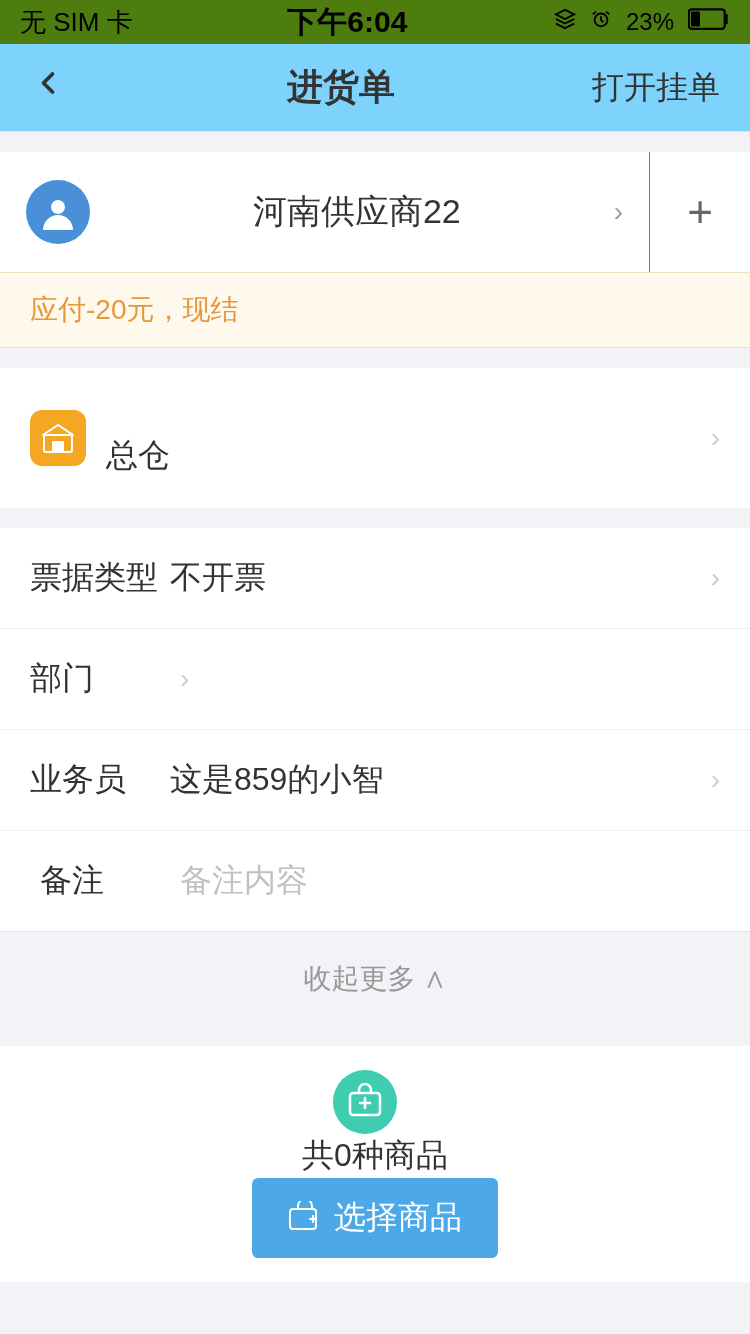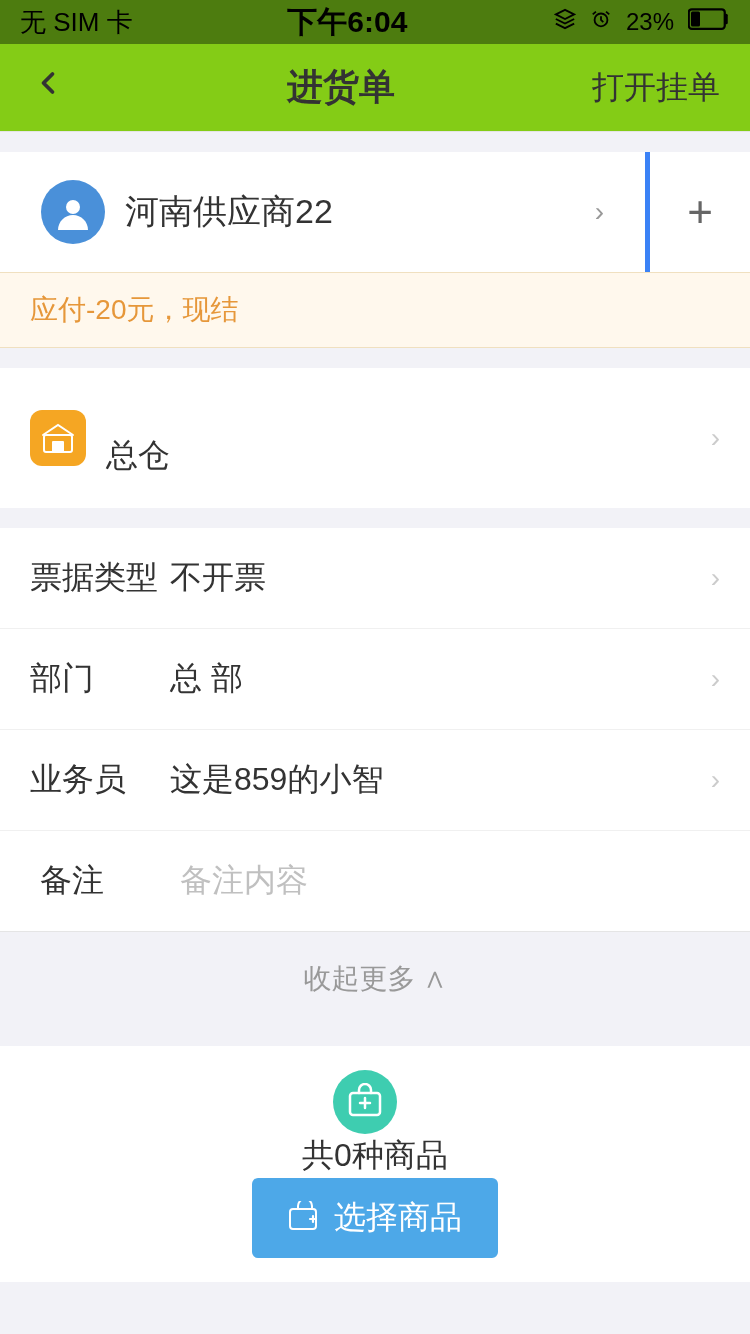--- a/index.html
+++ b/index.html
@@ -26,21 +26,21 @@
       color: #000;
     }
     .status-left { display: flex; align-items: center; gap: 8px; }
     .status-center { font-size: 30px; font-weight: 600; }
     .status-right { display: flex; align-items: flex-end; gap: 14px; font-size: 24px; }
 
     
     .nav-bar {
       width: 100%;
       height: 88px;
-      background: #84cc16;
+      background: #7dd3fc;
       display: flex;
       align-items: center;
       justify-content: space-between;
       padding: 0 30px;
       border-bottom: 1px solid #e5e5e5;
     }
     .nav-back {
       font-size: 36px;
       color: #333;
       cursor: pointer;
@@ -67,22 +67,23 @@
     .supplier-section {
       background: #fff;
       margin-top: 20px;
       display: flex;
       align-items: stretch;
     }
     .supplier-main {
       flex: 1;
       display: flex;
       align-items: center;
-      padding: 28px 41px;
-      border-right: 5px solid #3b82f6;
+      padding: 28px 26px;
+      border-right: 1px solid #3b82f6;
+      text-align: center;
     }
     .supplier-avatar {
       width: 64px;
       height: 64px;
       border-radius: 50%;
       background: #4a90d9;
       display: flex;
       align-items: center;
       justify-content: center;
       margin-right: 20px;
@@ -333,21 +334,20 @@
   </div>
 
   <div class="form-section">
     <div class="form-row">
       <span class="form-key">票据类型</span>
       <span class="form-value">不开票</span>
       <span class="form-chevron">›</span>
     </div>
     <div class="form-row">
       <span class="form-key">部门</span>
-      <span class="form-value">总 部</span>
       <span class="form-chevron">›</span>
     </div>
     <div class="form-row">
       <span class="form-key">业务员</span>
       <span class="form-value">这是859的小智</span>
       <span class="form-chevron">›</span>
     </div>
     <div class="form-row">
       <span class="form-key">备注</span>
       <span class="form-value placeholder">备注内容</span>

